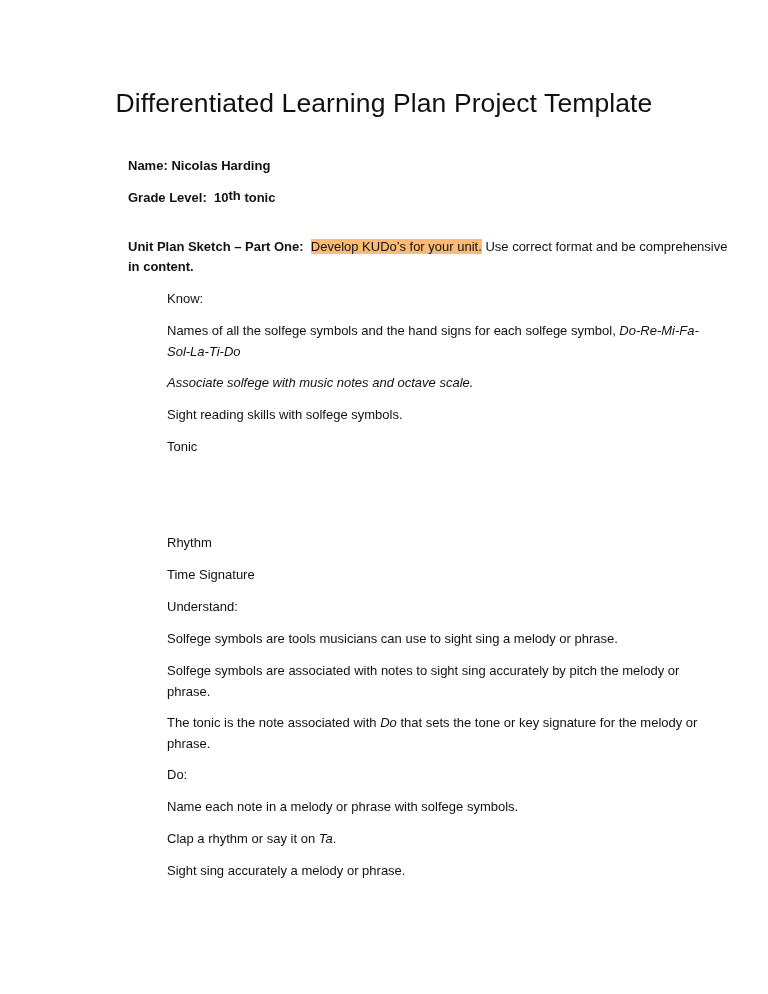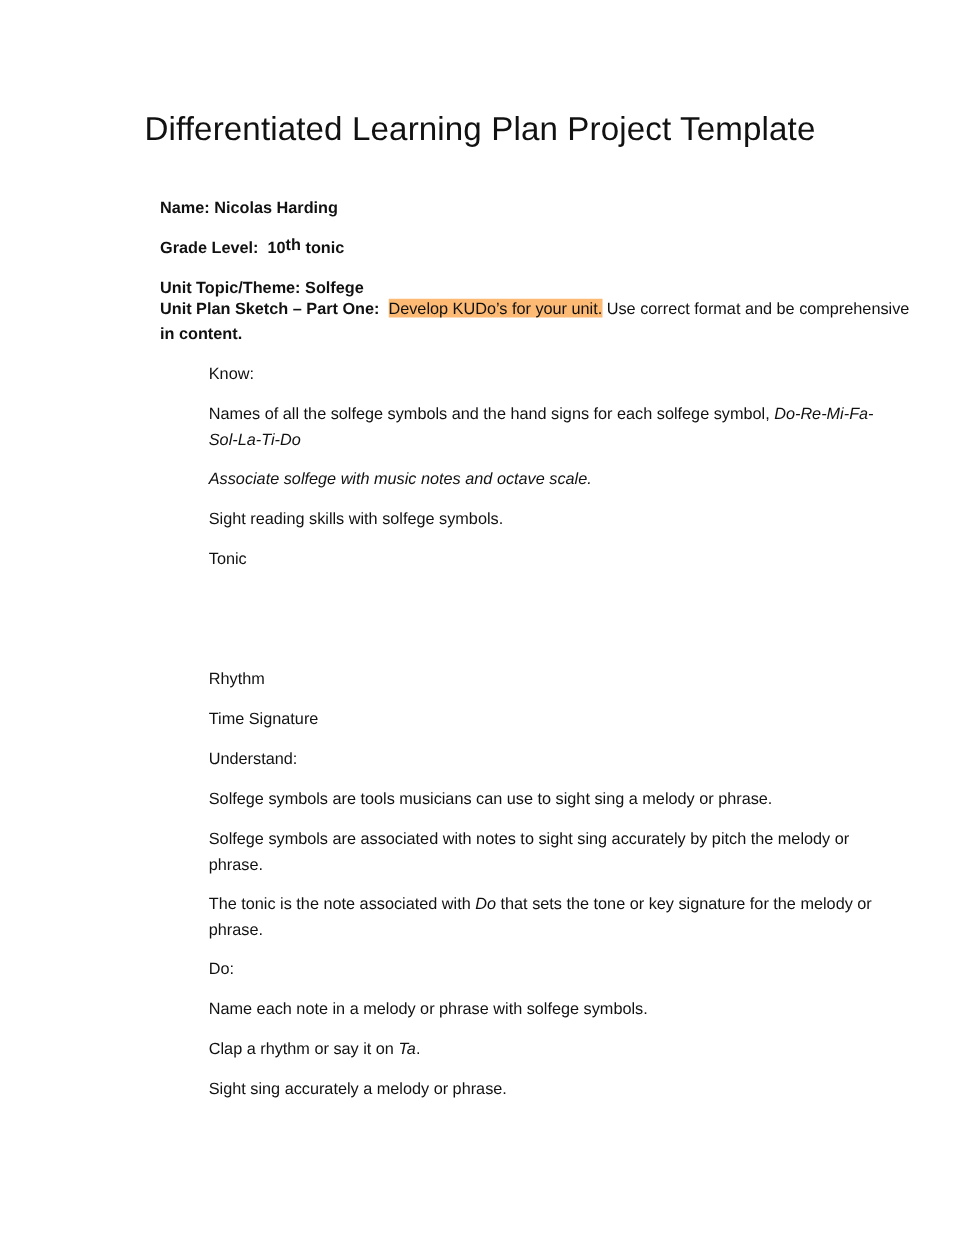--- a/index.html
+++ b/index.html
@@ -27,24 +27,20 @@
     <span>Name:</span>
     <span>Nicolas Harding</span>
   </div>
 
   <div class="line left bold" style="top:187px;">
     <span>Grade Level:</span>&nbsp;
     <span>10</span><sup>th</sup>
     <span>tonic</span>
   </div>
 
-  <div class="line left bold" style="top:219px;">
-    <span>Unit Topic/Theme:</span>
-    <span>Solfege</span>
-  </div>
 
   <div class="line left" style="top:236px;">
     <span class="bold">Unit Plan Sketch – Part One:</span>&nbsp;
     <span class="hl">Develop KUDo’s for your unit.</span><span> Use correct format and be comprehensive</span>
   </div>
   <div class="line left" style="top:256px;font-weight:bold;">in content.</div>
 
   <div class="line indent" style="top:288px;">Know:</div>
 
   <div class="line indent" style="top:320px;">

